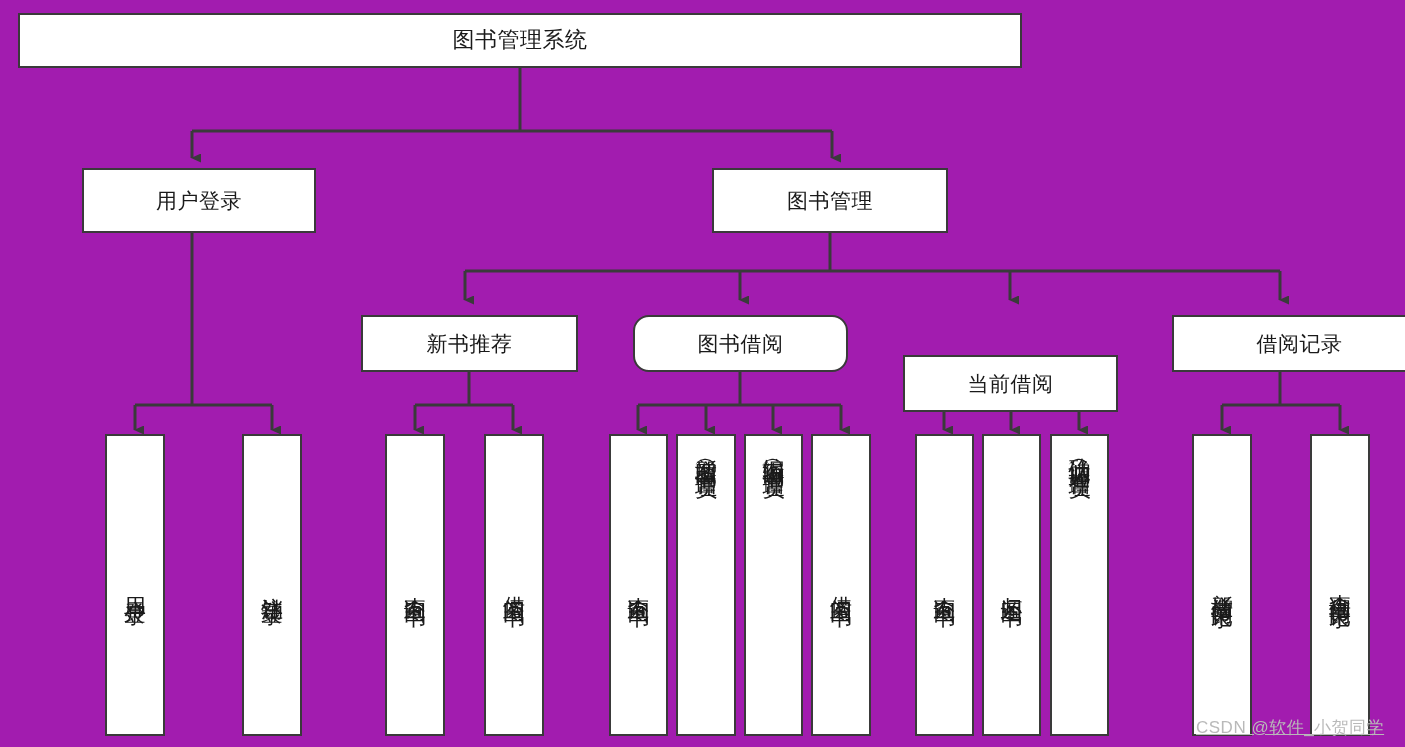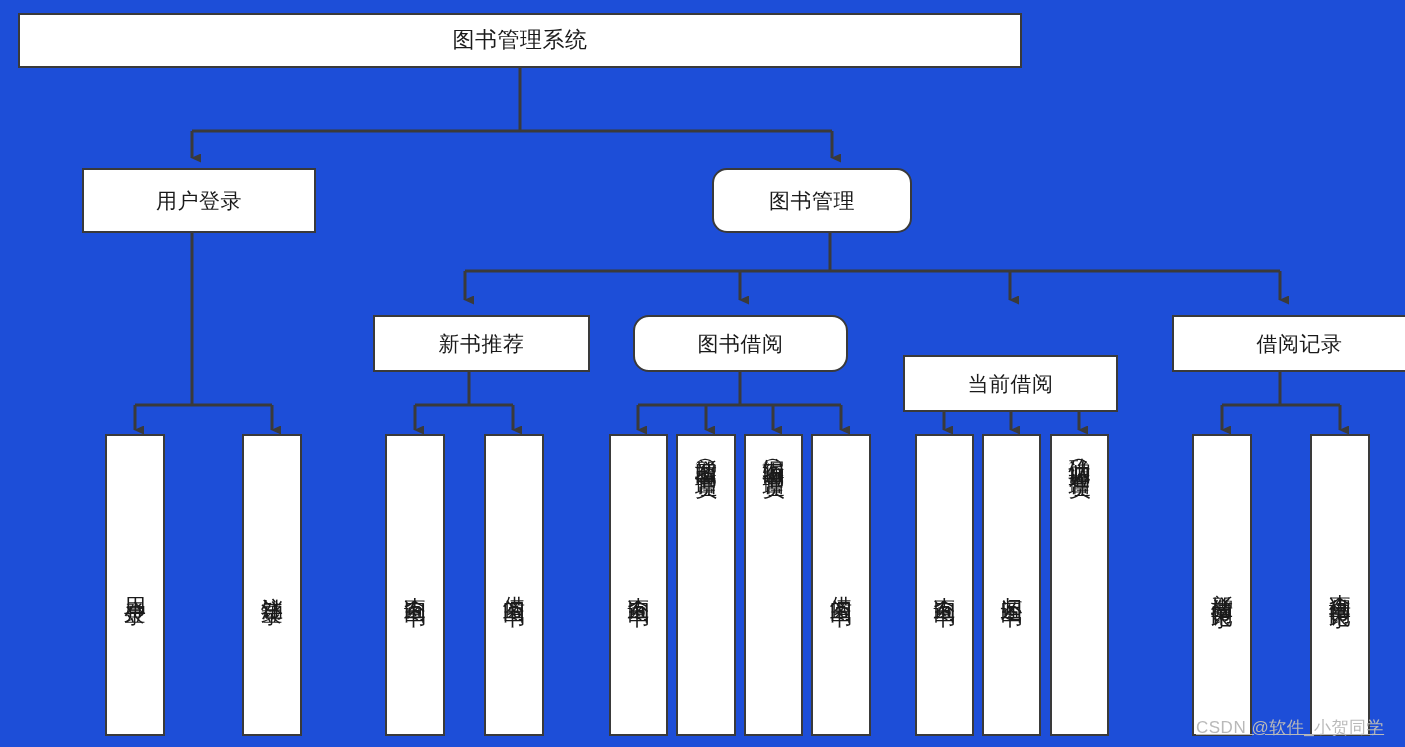--- a/index.html
+++ b/index.html
@@ -8,21 +8,21 @@
     padding: 0;
     background: #ffffff;
   }
   body {
     font-family: "Liberation Sans", "DejaVu Sans", sans-serif;
   }
   #diagram-root {
     position: relative;
     width: 1405px;
     height: 747px;
-    background: #1d4ed8;
+    background: #a21caf;
     overflow: hidden;
   }
   #edge-layer {
     position: absolute;
     left: 0;
     top: 0;
     width: 1405px;
     height: 747px;
     pointer-events: none;
   }
@@ -133,25 +133,25 @@
     </g>
   </svg>
 
   <div class="node horiz root" style="left:18px; top:13px; width:1004px; height:55px;">
     <span class="node-label">图书管理系统</span>
   </div>
 
   <div class="node horiz" style="left:82px; top:168px; width:234px; height:65px;">
     <span class="node-label">用户登录</span>
   </div>
-  <div class="node horiz" style="left:712px; top:168px; width:200px; height:65px;border-radius:15px;">
+  <div class="node horiz" style="left:712px; top:168px; width:236px; height:65px;">
     <span class="node-label">图书管理</span>
   </div>
 
-  <div class="node horiz" style="left:361px; top:315px; width:217px; height:57px;margin-left:12px;">
+  <div class="node horiz" style="left:361px; top:315px; width:217px; height:57px;">
     <span class="node-label">新书推荐</span>
   </div>
   <div class="node horiz" style="left:633px; top:315px; width:215px; height:57px;border-radius:16px;">
     <span class="node-label">图书借阅</span>
   </div>
   <div class="node horiz" style="left:903px; top:315px; width:215px; height:57px;margin-top:40px;">
     <span class="node-label">当前借阅</span>
   </div>
   <div class="node horiz" style="left:1172px; top:315px; width:255px; height:57px;">
     <span class="node-label">借阅记录</span>

